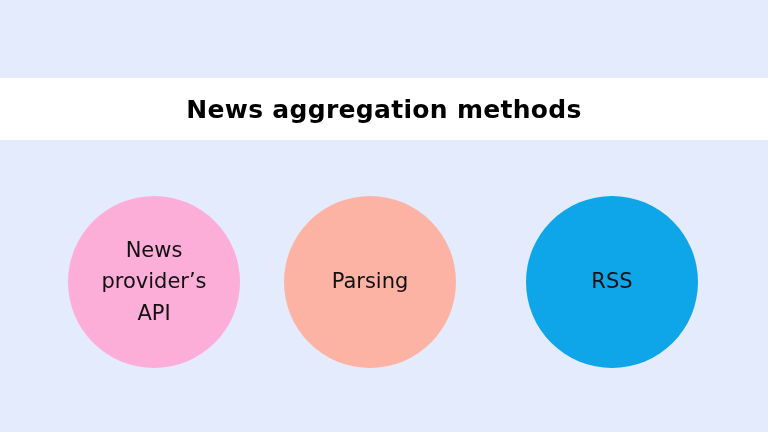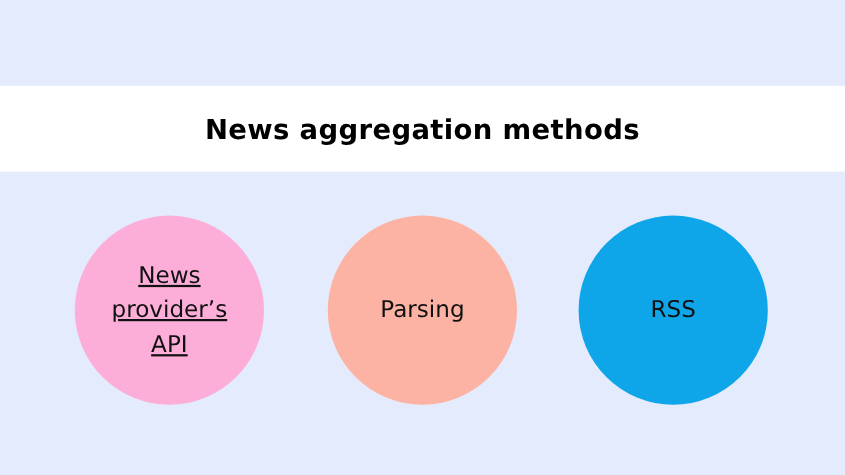--- a/index.html
+++ b/index.html
@@ -3,40 +3,40 @@
   <meta charset="utf-8">
   <style>
     html, body { margin: 0; padding: 0; }
     body {
       width: 768px; height: 432px;
       background: #e4ebfd;
       position: relative; overflow: hidden;
       font-family: "Liberation Sans", "DejaVu Sans", sans-serif;
     }
     .title-band {
-      position: absolute; left: 0; top: 78px; width: 768px; height: 78px;
+      position: absolute; left: 0; top: 78px; width: 768px; height: 62px;
       background: #ffffff;
       display: flex; align-items: center; justify-content: center;
     }
     .title {
       font-size: 27px; font-weight: bold; color: #000;
       letter-spacing: 0.3px;
       font-family: "DejaVu Sans", sans-serif;
       font-size: 25px;
     }
     .circle {
       position: absolute; top: 196px;
       width: 172px; height: 172px; border-radius: 50%;
       display: flex; align-items: center; justify-content: center;
       text-align: center;
       font-family: "DejaVu Sans", sans-serif;
       font-size: 21px; line-height: 1.5; color: #111;
     }
-    .c1 { left: 68px; text-decoration: underline; }
-    .c2 { left: 298px; }
+    .c1 { left: 68px; }
+    .c2 { left: 284px; }
     .c3 { left: 526px; }
     .label { white-space: pre-line; }
   </style>
 </head>
 <body>
 
 <div class="title-band">
   <div class="title">News aggregation methods</div>
 </div>
 

